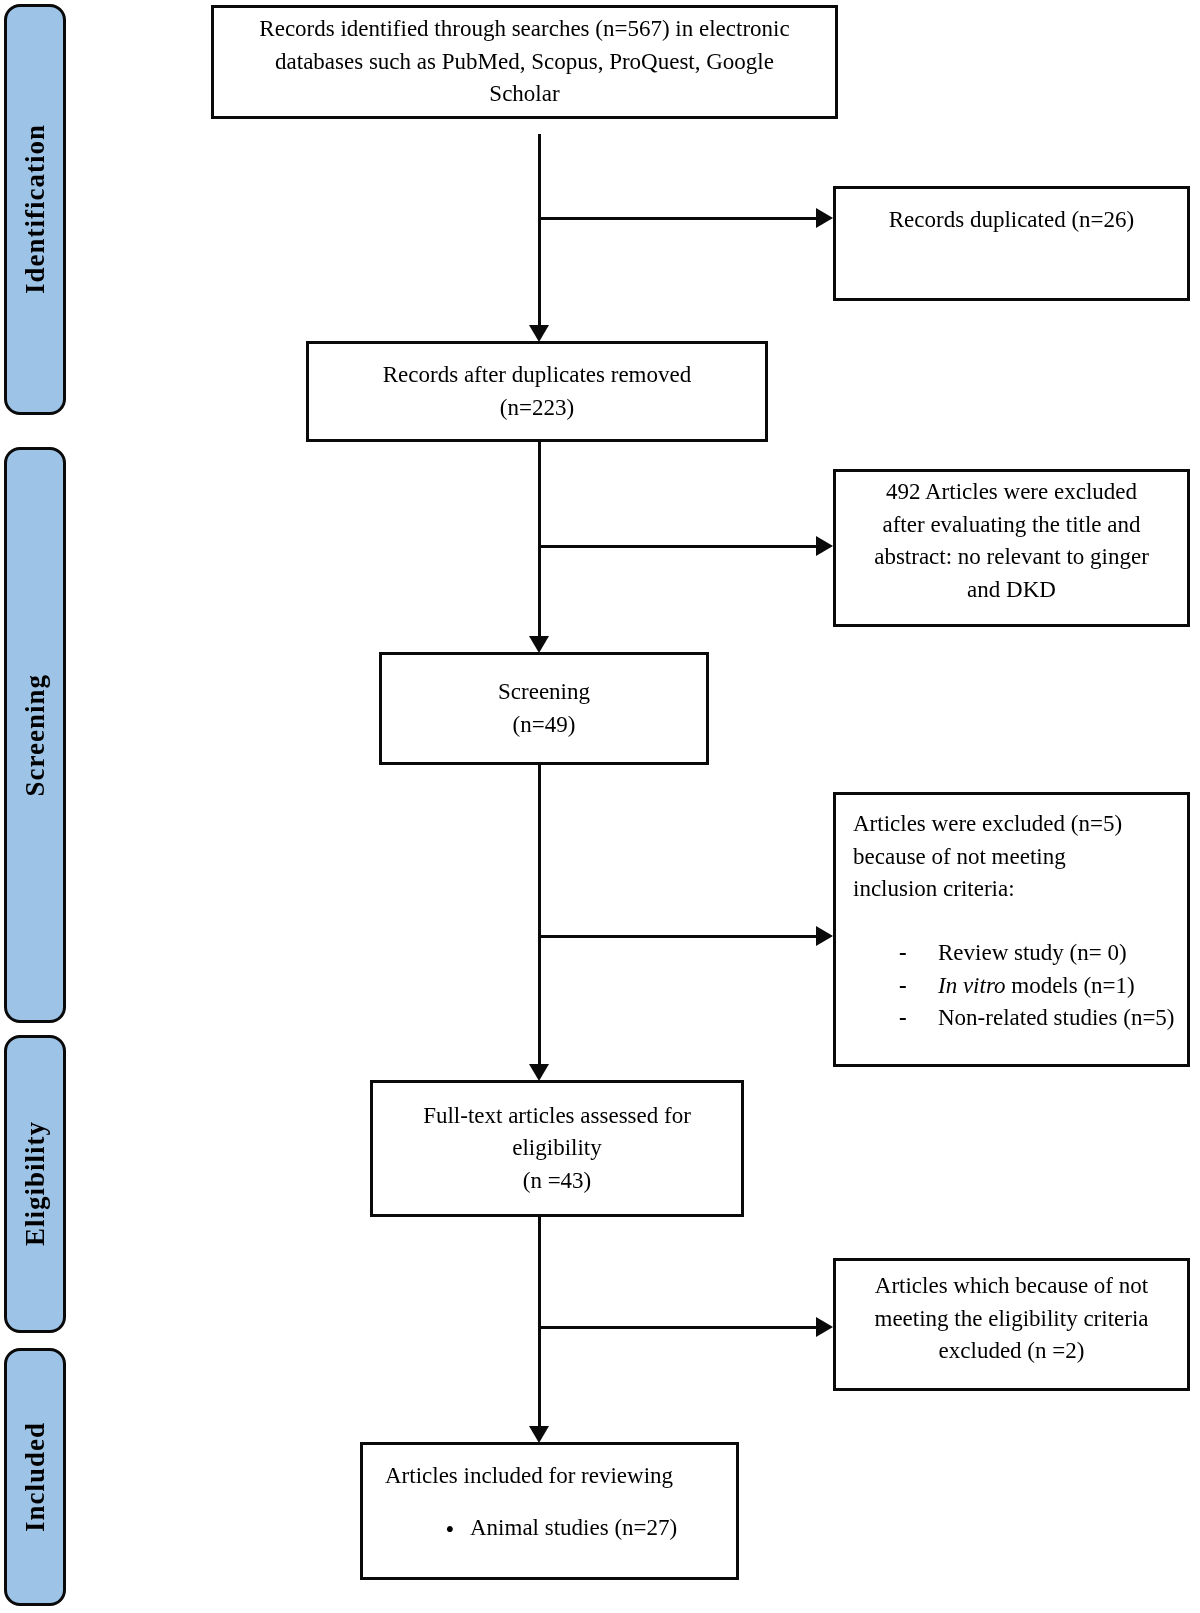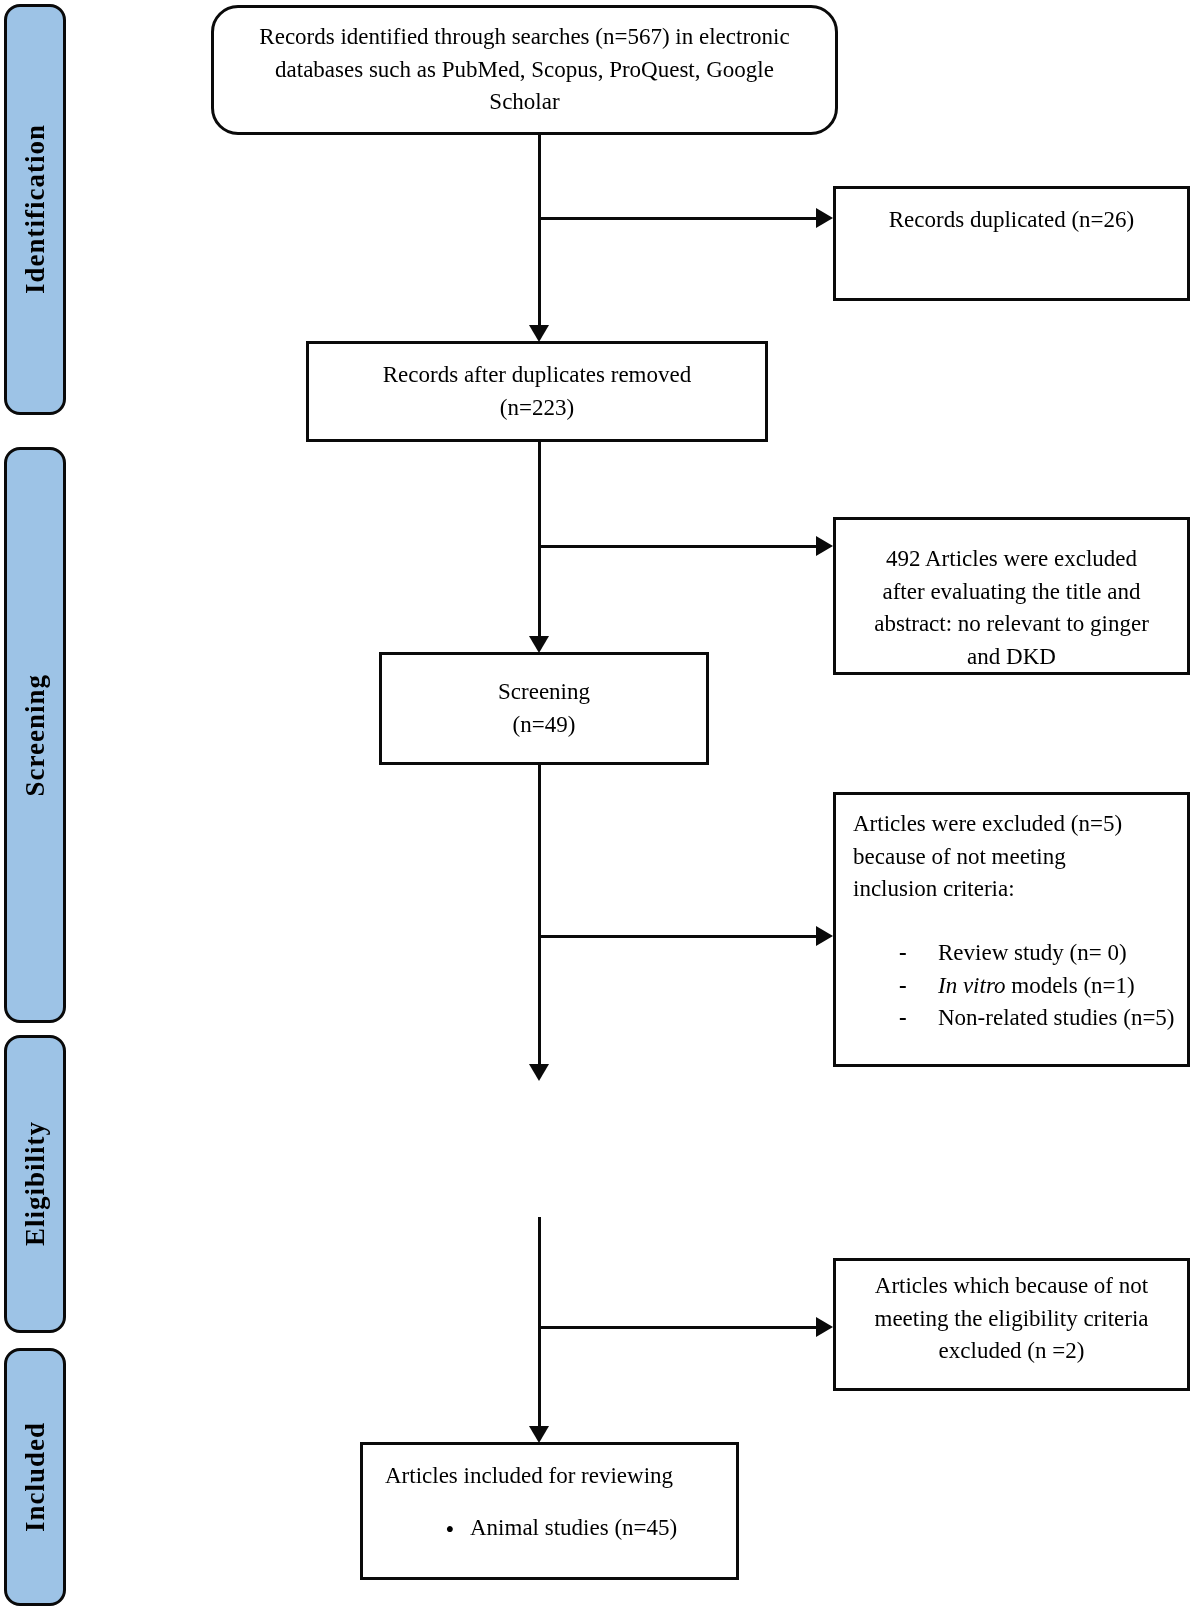--- a/index.html
+++ b/index.html
@@ -48,28 +48,28 @@
     color: #000;
   }
   .center-text {
     display: flex;
     align-items: center;
     justify-content: center;
     text-align: center;
   }
   .pre { white-space: pre-line; }
 
-  #box-identified       { left: 211px; top: 5px;    width: 627px; height: 130px; padding: 4px 18px; border-radius: 27px; }
+  #box-identified       { left: 211px; top: 5px;    width: 627px; height: 114px; padding: 4px 18px; }
   #box-after-duplicates { left: 306px; top: 341px;  width: 462px; height: 101px; }
   #box-screening        { left: 379px; top: 652px;  width: 330px; height: 113px; }
   #box-fulltext         { left: 370px; top: 1080px; width: 374px; height: 137px; }
   #box-included         { left: 360px; top: 1442px; width: 379px; height: 138px; padding: 15px 12px 14px 22px; }
 
   #box-duplicated  { left: 833px; top: 161px;  width: 357px; height: 115px; padding-top: 15px; text-align: center; margin-top: 25px; }
-  #box-excluded-title-abstract { left: 833px; top: 469px; width: 357px; height: 158px; padding-top: 23px; text-align: center; margin-top: 48px; }
+  #box-excluded-title-abstract { left: 833px; top: 469px; width: 357px; height: 158px; padding-top: 4px; text-align: center; }
   #box-excluded-inclusion { left: 833px; top: 792px; width: 357px; height: 275px; padding: 13px 10px 0 17px; }
   #box-excluded-eligibility { left: 833px; top: 1258px; width: 357px; height: 133px; padding-top: 9px; text-align: center; }
 
   
   .dash-list { margin-top: 31px; }
   .dash-item { display: flex; padding-left: 46px; }
   .dash-marker { width: 39px; flex-shrink: 0; font-weight: bold; }
   .dash-text { flex: 1; }
   .italic { font-style: italic; }
 
@@ -140,26 +140,31 @@
   <div class="fbox center-text" id="box-after-duplicates">
     <span class="pre">Records after duplicates removed
 (n=223)</span>
   </div>
 
   <div class="fbox center-text" id="box-screening">
     <span class="pre">Screening
 (n=49)</span>
   </div>
 
+  <div class="fbox center-text" id="box-fulltext">
+    <span class="pre">Full-text articles assessed for
+eligibility
+(n =43)</span>
+  </div>
 
   <div class="fbox" id="box-included">
     <div>Articles included for reviewing</div>
     <div class="bullet-row">
       <span class="bullet-marker">•</span>
-      <span>Animal studies (n=45)</span>
+      <span>Animal studies (n=27)</span>
     </div>
   </div>
 
   <div class="fbox" id="box-duplicated">
     <span class="pre">Records duplicated (n=26)</span>
   </div>
 
   <div class="fbox" id="box-excluded-title-abstract">
     <span class="pre">492 Articles were excluded
 after evaluating the title and

